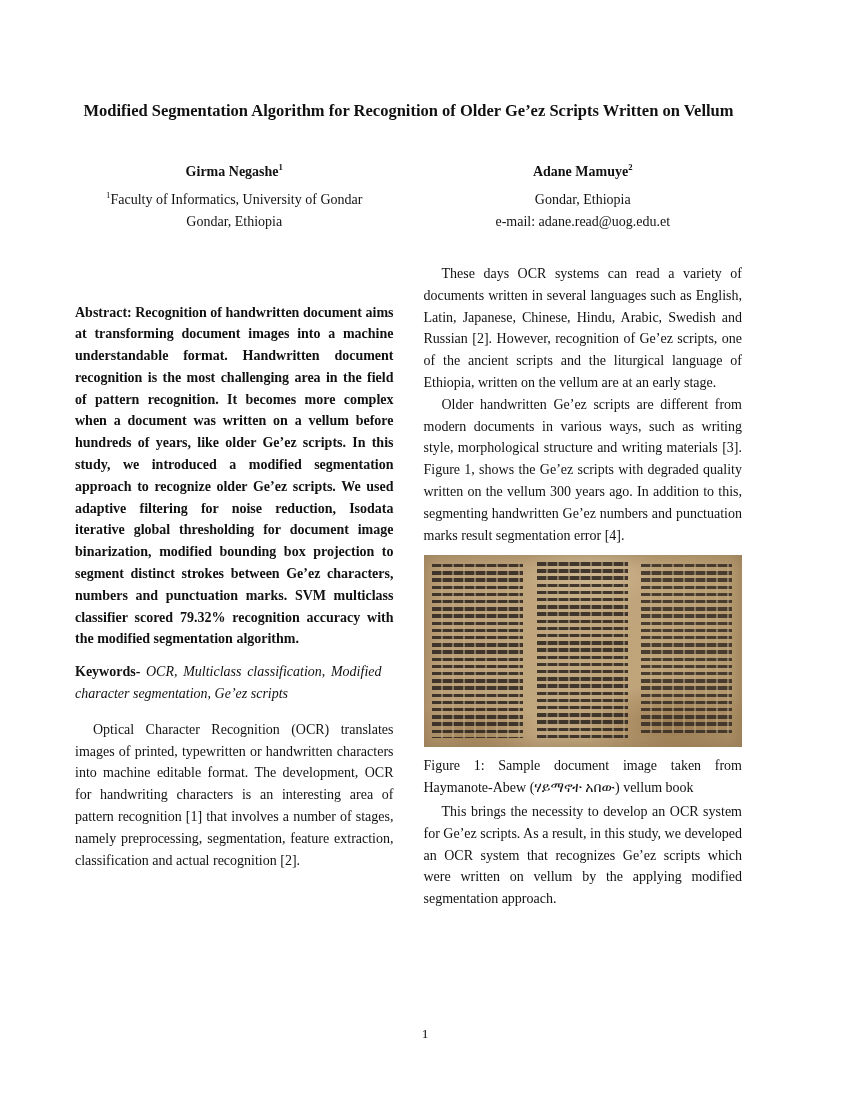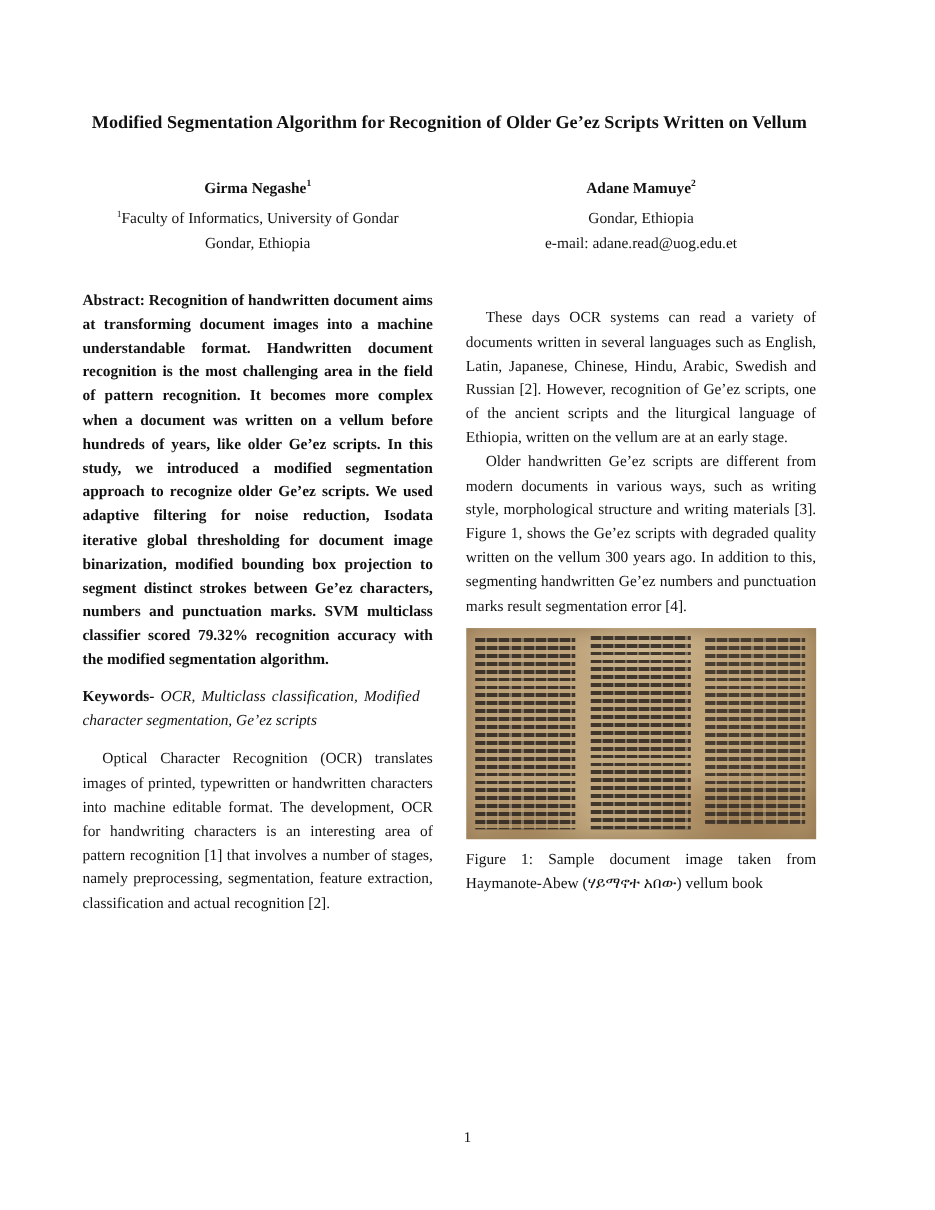--- a/index.html
+++ b/index.html
@@ -169,19 +169,20 @@
 
     <div class="col">
       <p class="body indent">These days OCR systems can read a variety of documents written in several languages such as English, Latin, Japanese, Chinese, Hindu, Arabic, Swedish and Russian [2]. However, recognition of Ge’ez scripts, one of the ancient scripts and the liturgical language of Ethiopia, written on the vellum are at an early stage.</p>
       <p class="body indent">Older handwritten Ge’ez scripts are different from modern documents in various ways, such as writing style, morphological structure and writing materials [3]. Figure 1, shows the Ge’ez scripts with degraded quality written on the vellum 300 years ago. In addition to this, segmenting handwritten Ge’ez numbers and punctuation marks result segmentation error [4].</p>
       <div class="figure-box">
         <div class="fig-col c1"></div>
         <div class="fig-col c2"></div>
         <div class="fig-col c3"></div>
       </div>
       <p class="caption">Figure 1: Sample document image taken from Haymanote-Abew (ሃይማኖተ አበው) vellum book</p>
+      <p class="body indent">This brings the necessity to develop an OCR system for Ge’ez scripts. As a result, in this study, we developed an OCR system that recognizes Ge’ez scripts which were written on vellum by the applying modified segmentation approach.</p>
     </div>
 
   </div>
 
   <div class="page-number">1</div>
 
 </div>
 
 </body></html>

